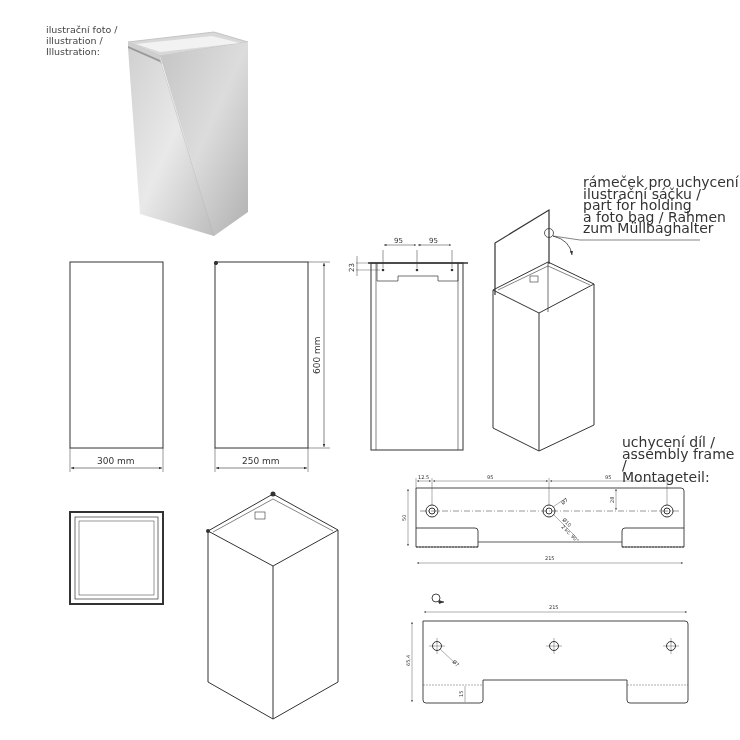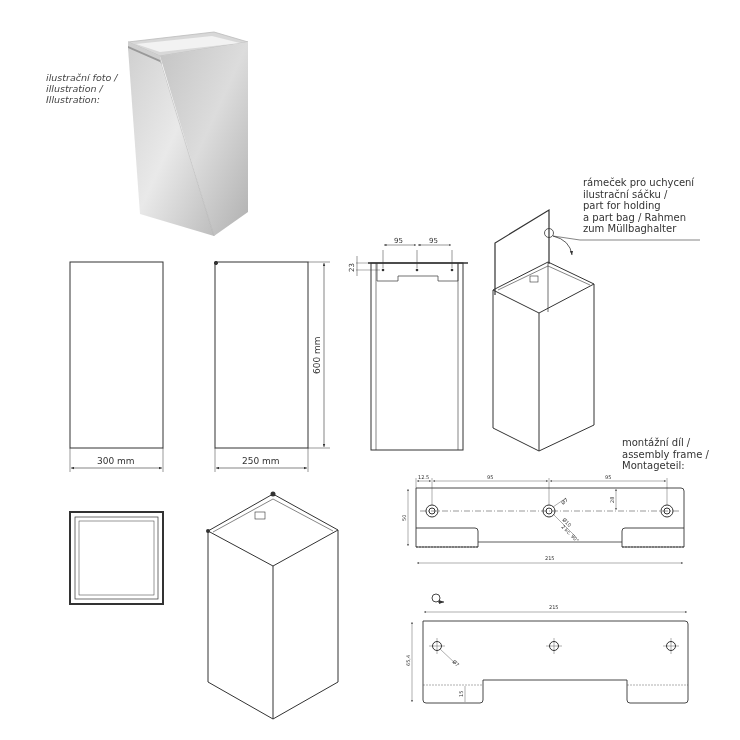--- a/index.html
+++ b/index.html
@@ -1,41 +1,41 @@
 <!DOCTYPE html>
 <html><head>
   <meta charset="utf-8">
   <style>
     html, body { margin: 0; padding: 0; background: #ffffff; }
     body { width: 740px; height: 740px; position: relative; overflow: hidden; font-family: "DejaVu Sans", sans-serif; color: #333; }
     .abs { position: absolute; }
-    .caption { font-style: italic; font-size: 9.5px; line-height: 11px; color: #444; margin-top: 48px; }
-    .note { font-size: 10px; line-height: 11.5px; color: #333; }
+    .caption { font-size: 9.5px; line-height: 11px; color: #444; }
+    .note { font-size: 14px; line-height: 11.5px; color: #333; }
     svg { position: absolute; left: 0; top: 0; }
     .dim { font-family: "DejaVu Sans", sans-serif; fill: #333; }
   </style>
 </head>
 <body>
 
 <div class="abs caption" style="left:46px;top:24px;">
   <div>ilustrační foto /</div>
   <div>illustration /</div>
   <div>Illustration:</div>
 </div>
 
 <div class="abs note" style="left:583px;top:177px;">
   <div>rámeček pro uchycení</div>
   <div>ilustrační sáčku /</div>
   <div>part for holding</div>
-  <div>a part bag / Rahmen</div>
+  <div>a foto bag / Rahmen</div>
   <div>zum Müllbaghalter</div>
 </div>
 
 <div class="abs note" style="left:622px;top:437px;">
-  <div>montážní díl /</div>
+  <div>uchycení díl /</div>
   <div>assembly frame /</div>
   <div>Montageteil:</div>
 </div>
 
 <svg width="740" height="740" viewBox="0 0 740 740">
   <defs>
     <linearGradient id="gLeft" x1="0" y1="0" x2="1" y2="1">
       <stop offset="0" stop-color="#d0d0d0"></stop>
       <stop offset="0.5" stop-color="#e9e9e9"></stop>
       <stop offset="1" stop-color="#bdbdbd"></stop>

